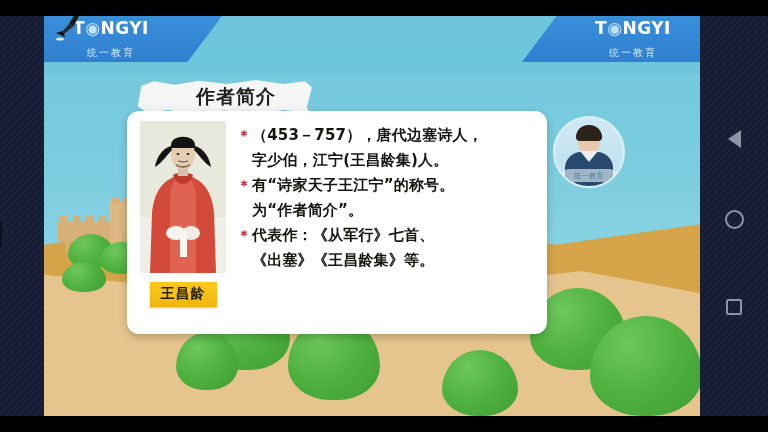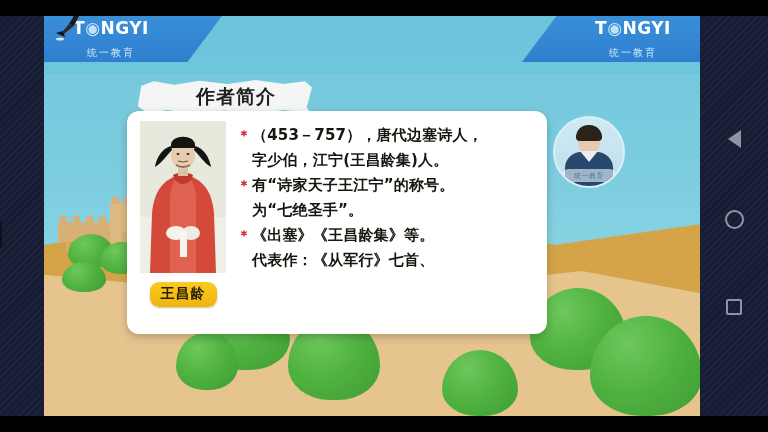--- a/index.html
+++ b/index.html
@@ -100,21 +100,21 @@
           background:#ffffff; border-radius:12px;
           box-shadow:0 3px 9px rgba(0,0,0,.22); }
   .card-inner { position:absolute; left:0; top:0; width:100%; height:100%;
                 display:flex; padding:10px 12px 10px 11px; }
 
   .portrait-col { width:90px; flex:0 0 90px; display:flex; flex-direction:column;
                   align-items:center; }
   .portrait { width:86px; height:152px; position:relative; overflow:hidden;
               background:linear-gradient(180deg,#e8eade 0%,#e4e6d8 40%,#eceee4 100%); }
   .name-badge { margin-top:9px; padding:3px 11px 4px; background:linear-gradient(180deg,#fbc91f 0%,#efb50d 100%);
-                border-radius:9px; font-size:14px; font-weight:bold; color:#231f09;
+                border-radius:0; font-size:14px; font-weight:bold; color:#231f09;
                 letter-spacing:1px; box-shadow:0 1px 2px rgba(0,0,0,.25);text-align:center; }
 
   .text-col { flex:1; padding-left:9px; padding-top:2px; }
   .bullet-row { display:flex; margin-bottom:1px; }
   .ast { flex:0 0 15px; color:#cf2a3a; font-size:14px; line-height:24.5px;
          font-weight:bold; text-align:left; }
   .blines { flex:1; }
   .bline { font-size:15px; line-height:24.5px; color:#16160f; font-weight:bold;
            letter-spacing:.2px; white-space:nowrap;
            font-family:"DejaVu Sans","Liberation Sans",sans-serif; }
@@ -279,29 +279,29 @@
             <div class="blines">
               <div class="bline">（453－757），唐代边塞诗人，</div>
               <div class="bline">字少伯，江宁(王昌龄集)人。</div>
             </div>
           </div>
 
           <div class="bullet-row">
             <div class="ast">＊</div>
             <div class="blines">
               <div class="bline">有“诗家天子王江宁”的称号。</div>
-              <div class="bline">为“七绝圣手”。</div>
+              <div class="bline">为“作者简介”。</div>
             </div>
           </div>
 
           <div class="bullet-row">
             <div class="ast">＊</div>
             <div class="blines">
+              <div class="bline">代表作：《从军行》七首、</div>
               <div class="bline">《出塞》《王昌龄集》等。</div>
-              <div class="bline">代表作：《从军行》七首、</div>
             </div>
           </div>
 
         </div>
       </div>
     </div>
 
     <div class="teacher">
       <div class="t-body"></div>
       <div class="t-head"></div>

